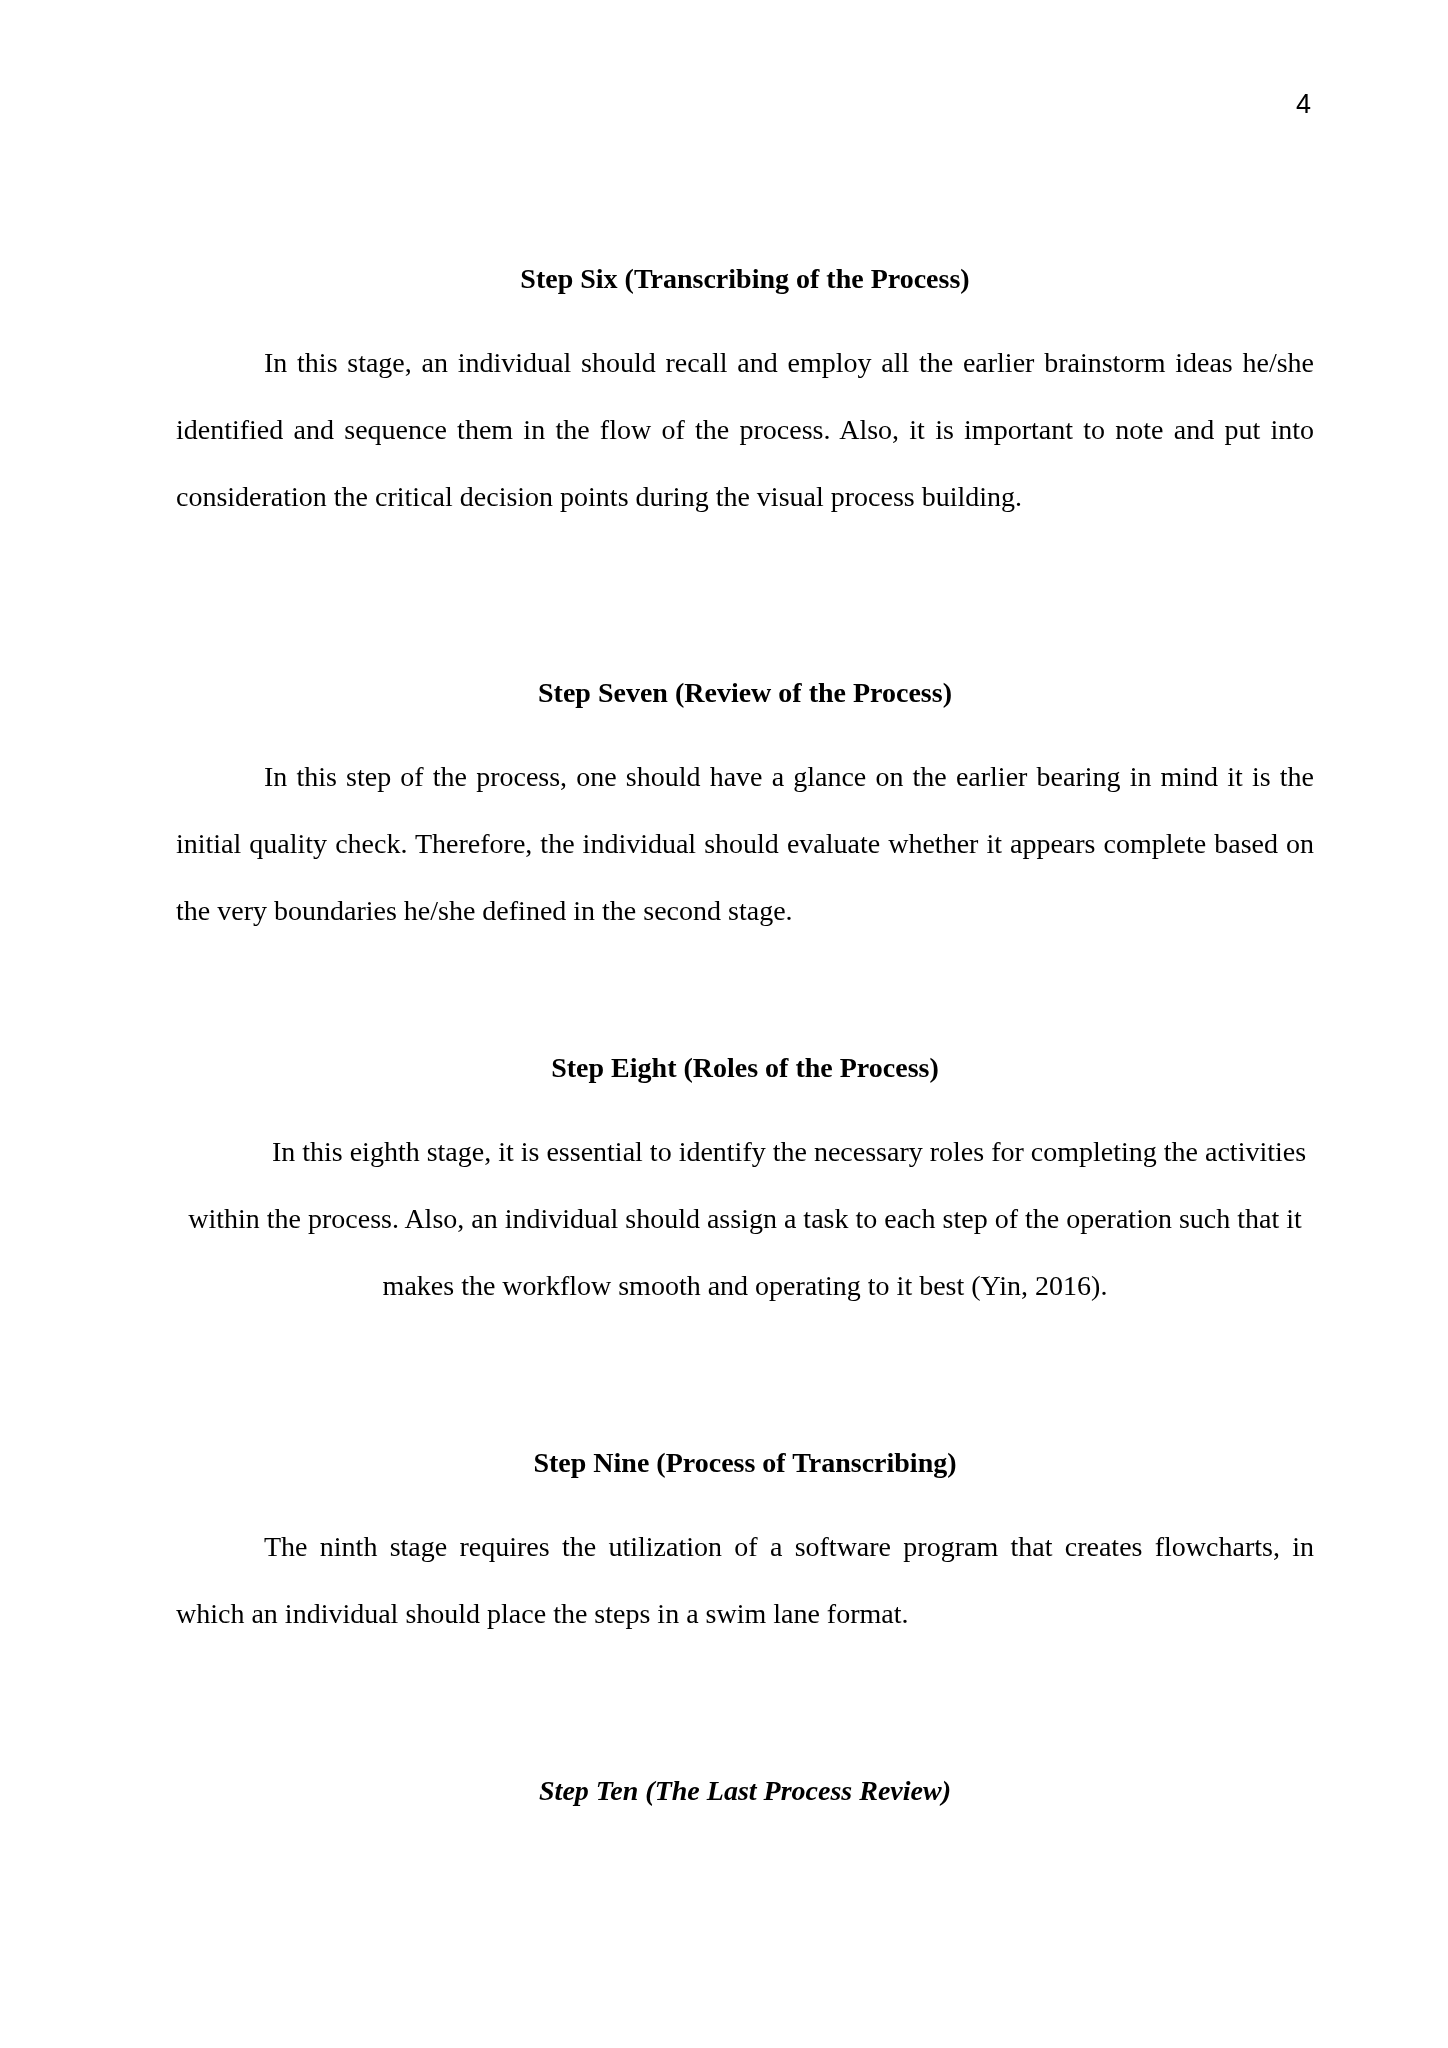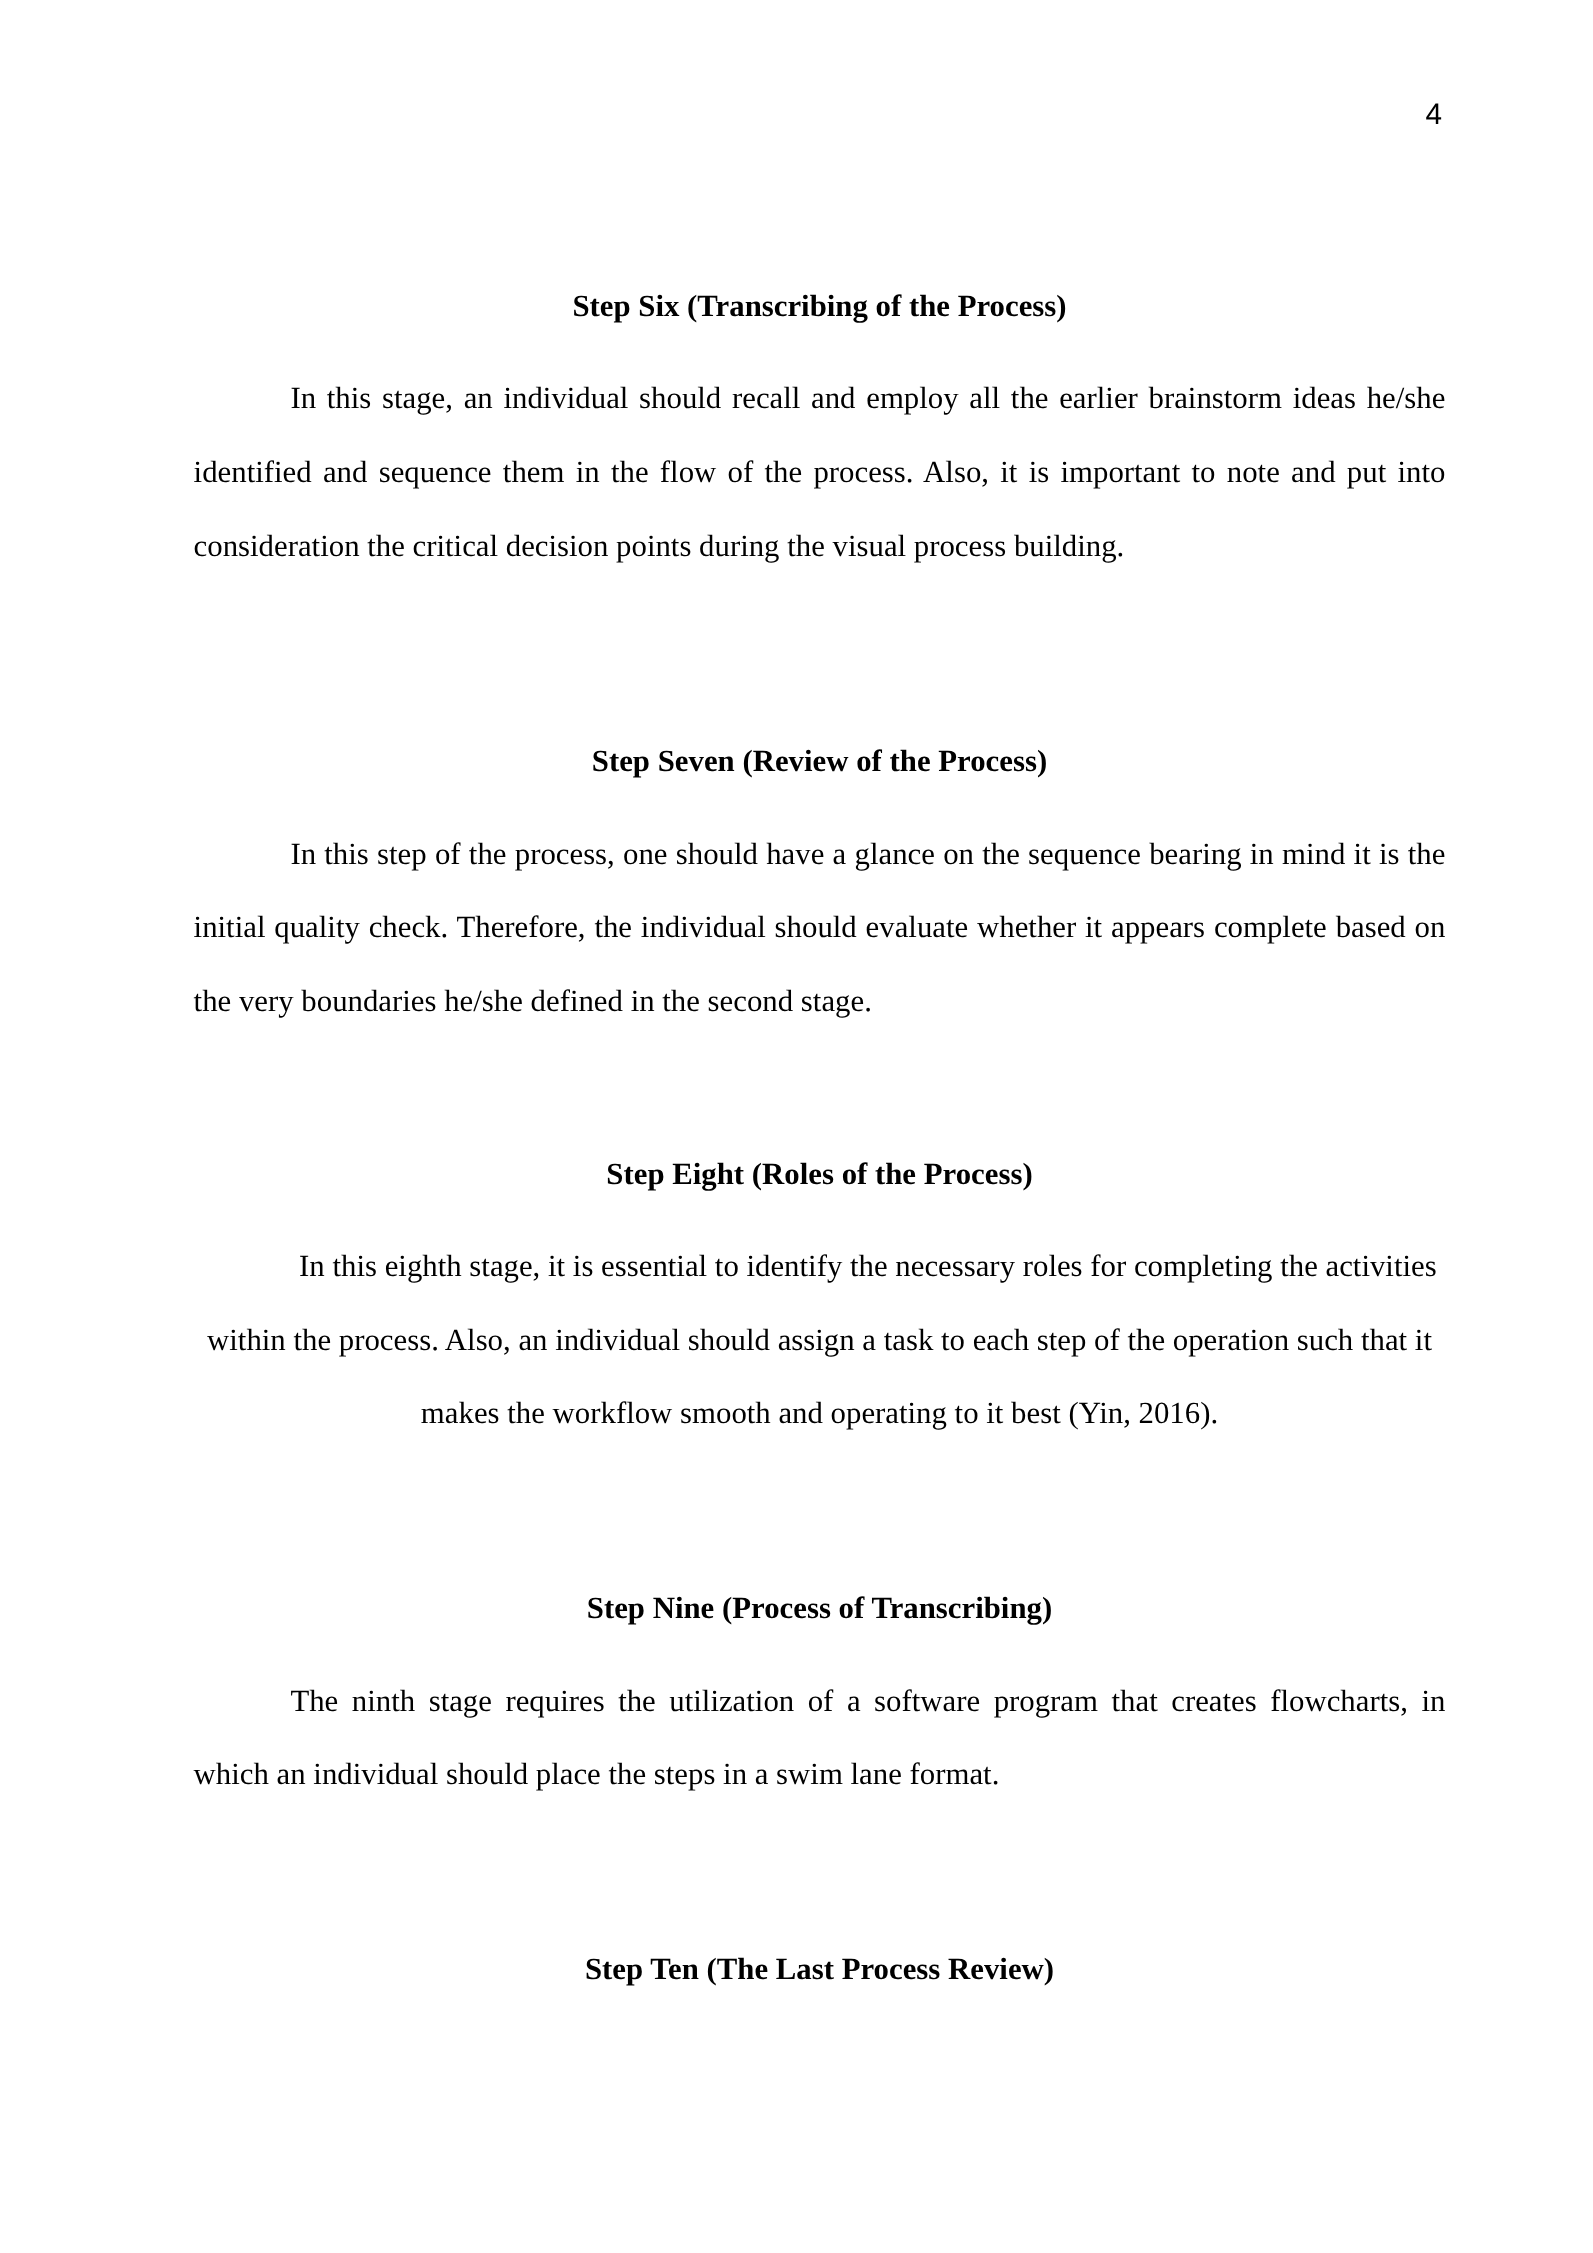--- a/index.html
+++ b/index.html
@@ -52,28 +52,28 @@
 
 <div class="page-number">4</div>
 
 <div class="section" style="top:262px;">
   <h2 class="heading">Step Six (Transcribing of the Process)</h2>
   <p class="para">In this stage, an individual should recall and employ all the earlier brainstorm ideas he/she identified and sequence them in the flow of the process. Also, it is important to note and put into consideration the critical decision points during the visual process building.</p>
 </div>
 
 <div class="section" style="top:676px;">
   <h2 class="heading">Step Seven (Review of the Process)</h2>
-  <p class="para">In this step of the process, one should have a glance on the sequence bearing in mind it is the initial quality check. Therefore, the individual should evaluate whether it appears complete based on the very boundaries he/she defined in the second stage.</p>
+  <p class="para">In this step of the process, one should have a glance on the earlier bearing in mind it is the initial quality check. Therefore, the individual should evaluate whether it appears complete based on the very boundaries he/she defined in the second stage.</p>
 </div>
 
 <div class="section" style="top:1051px;">
   <h2 class="heading">Step Eight (Roles of the Process)</h2>
   <p class="para ragged">In this eighth stage, it is essential to identify the necessary roles for completing the activities within the process. Also, an individual should assign a task to each step of the operation such that it makes the workflow smooth and operating to it best (Yin, 2016).</p>
 </div>
 
 <div class="section" style="top:1446px;">
   <h2 class="heading">Step Nine (Process of Transcribing)</h2>
   <p class="para">The ninth stage requires the utilization of a software program that creates flowcharts, in which an individual should place the steps in a swim lane format.</p>
 </div>
 
-<div class="section" style="top:1774px;">
+<div class="section" style="top:1774px;font-style:italic;">
   <h2 class="heading">Step Ten (The Last Process Review)</h2>
 </div>
 
 </body></html>

